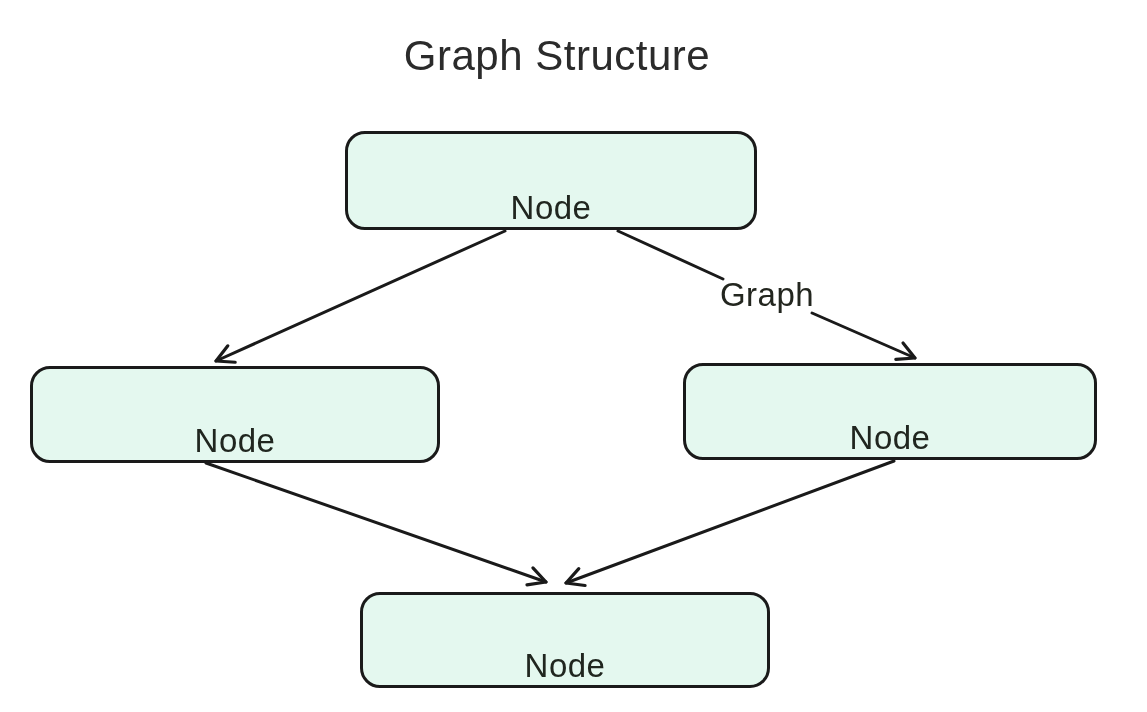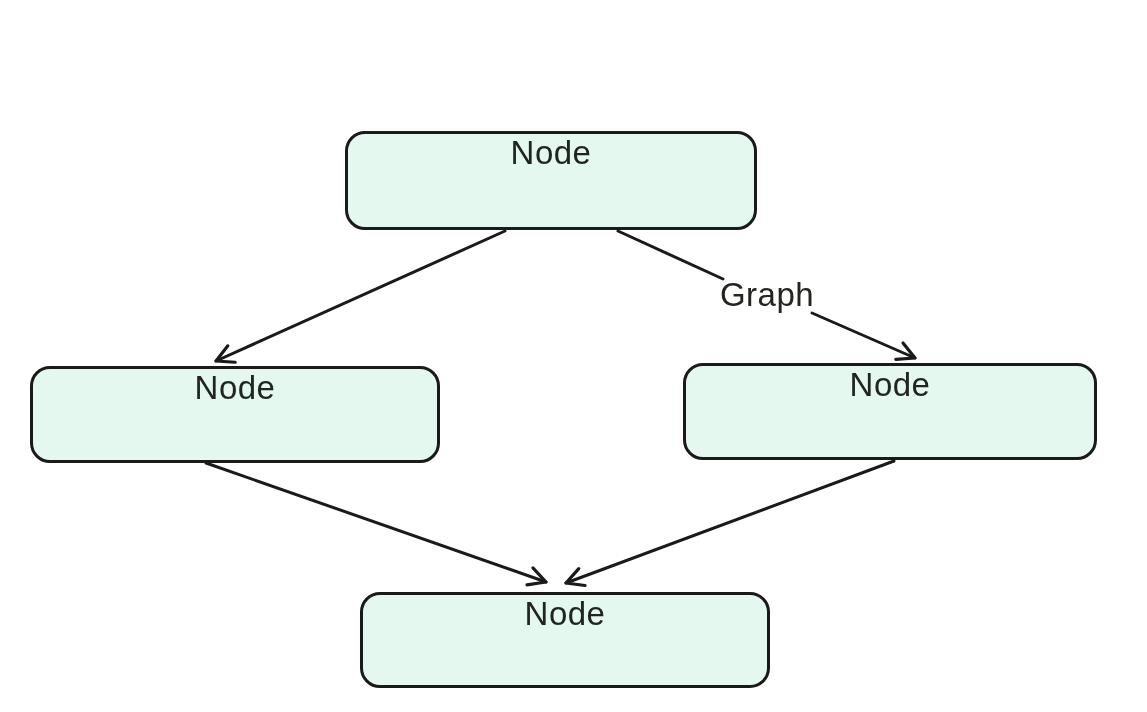--- a/index.html
+++ b/index.html
@@ -38,21 +38,21 @@
     stroke-width: 3;
     stroke-linecap: round;
   }
   .node {
     position: absolute;
     box-sizing: border-box;
     background: #e4f8ef;
     border: 3.5px solid #1a1a1a;
     border-radius: 20px;
     display: flex;
-    align-items: flex-start;
+    align-items: flex-end;
     justify-content: center;
     font-size: 33px;
     color: #20261f;
     letter-spacing: 0.5px;
   }
   .node-top    { left: 345px; top: 131px; width: 412px; height: 99px; }
   .node-left   { left:  30px; top: 366px; width: 410px; height: 97px; }
   .node-right  { left: 683px; top: 363px; width: 414px; height: 97px; }
   .node-bottom { left: 360px; top: 592px; width: 410px; height: 96px; }
   .edge-label {
@@ -64,20 +64,21 @@
     color: #23261f;
     white-space: nowrap;
     letter-spacing: 0.5px;
   }
 </style>
 </head>
 <body>
 
 <div class="canvas">
 
+  <div class="diagram-title">Graph Structure</div>
 
   <svg class="edges-layer" viewBox="0 0 1147 712" xmlns="http://www.w3.org/2000/svg">
     <defs>
       <marker id="arrowhead" markerUnits="userSpaceOnUse" markerWidth="26" markerHeight="26" viewBox="0 0 13 13" refX="11" refY="6.5" orient="auto">
         <path d="M2.5,2 L11,6.5 L2.5,11" fill="none" stroke="#1a1a1a" stroke-width="1.6" stroke-linecap="round" stroke-linejoin="round"></path>
       </marker>
     </defs>
 
     <g>
       <line x1="505" y1="231" x2="216" y2="361" marker-end="url(#arrowhead)"></line>

